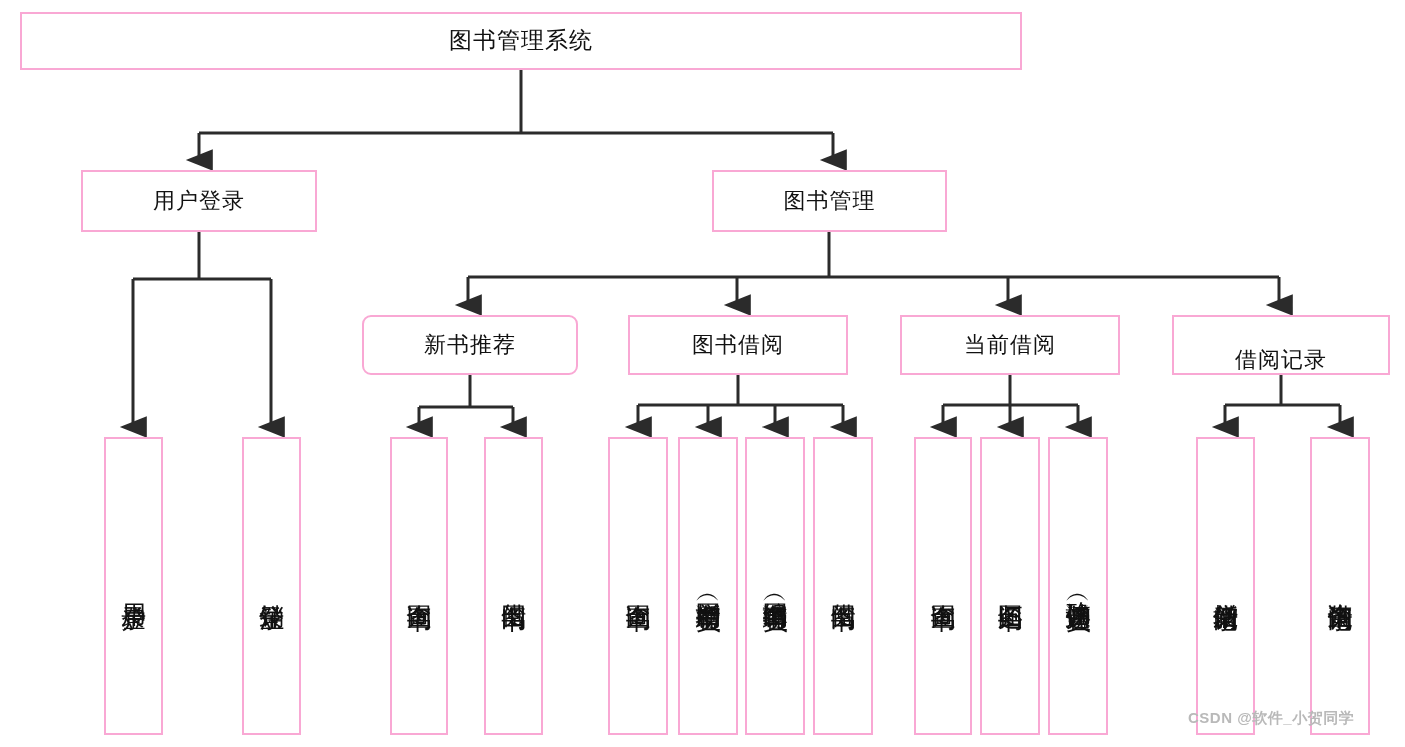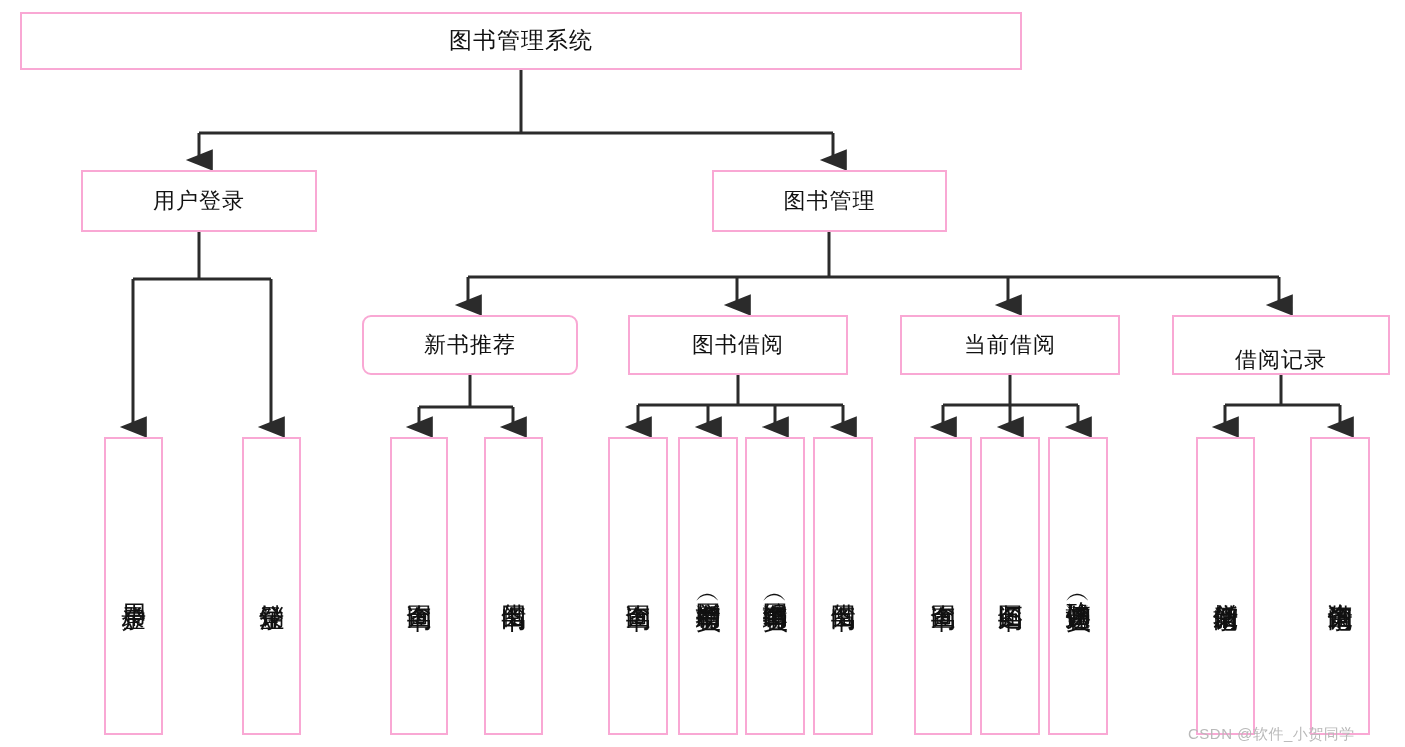--- a/index.html
+++ b/index.html
@@ -56,26 +56,27 @@
   }
   .node.v .lbl {
     writing-mode: vertical-rl;
     text-orientation: upright;
     display: block;
     letter-spacing: 1px;
   }
   .watermark {
     position: absolute;
     left: 1188px;
-    top: 725px;
+    top: 709px;
     font-size: 15px;
     color: #b9b9b9;
     white-space: nowrap;
     z-index: 5;
     letter-spacing: 0.5px;
+    font-weight: bold;
   }
 </style>
 </head>
 <body>
 
 <div id="canvas">
 
   <svg id="edges" viewBox="0 0 1405 747" width="1405" height="747">
     <defs>
       <marker id="arw" markerWidth="10" markerHeight="10" refX="4.2" refY="5" orient="auto" markerUnits="strokeWidth">

